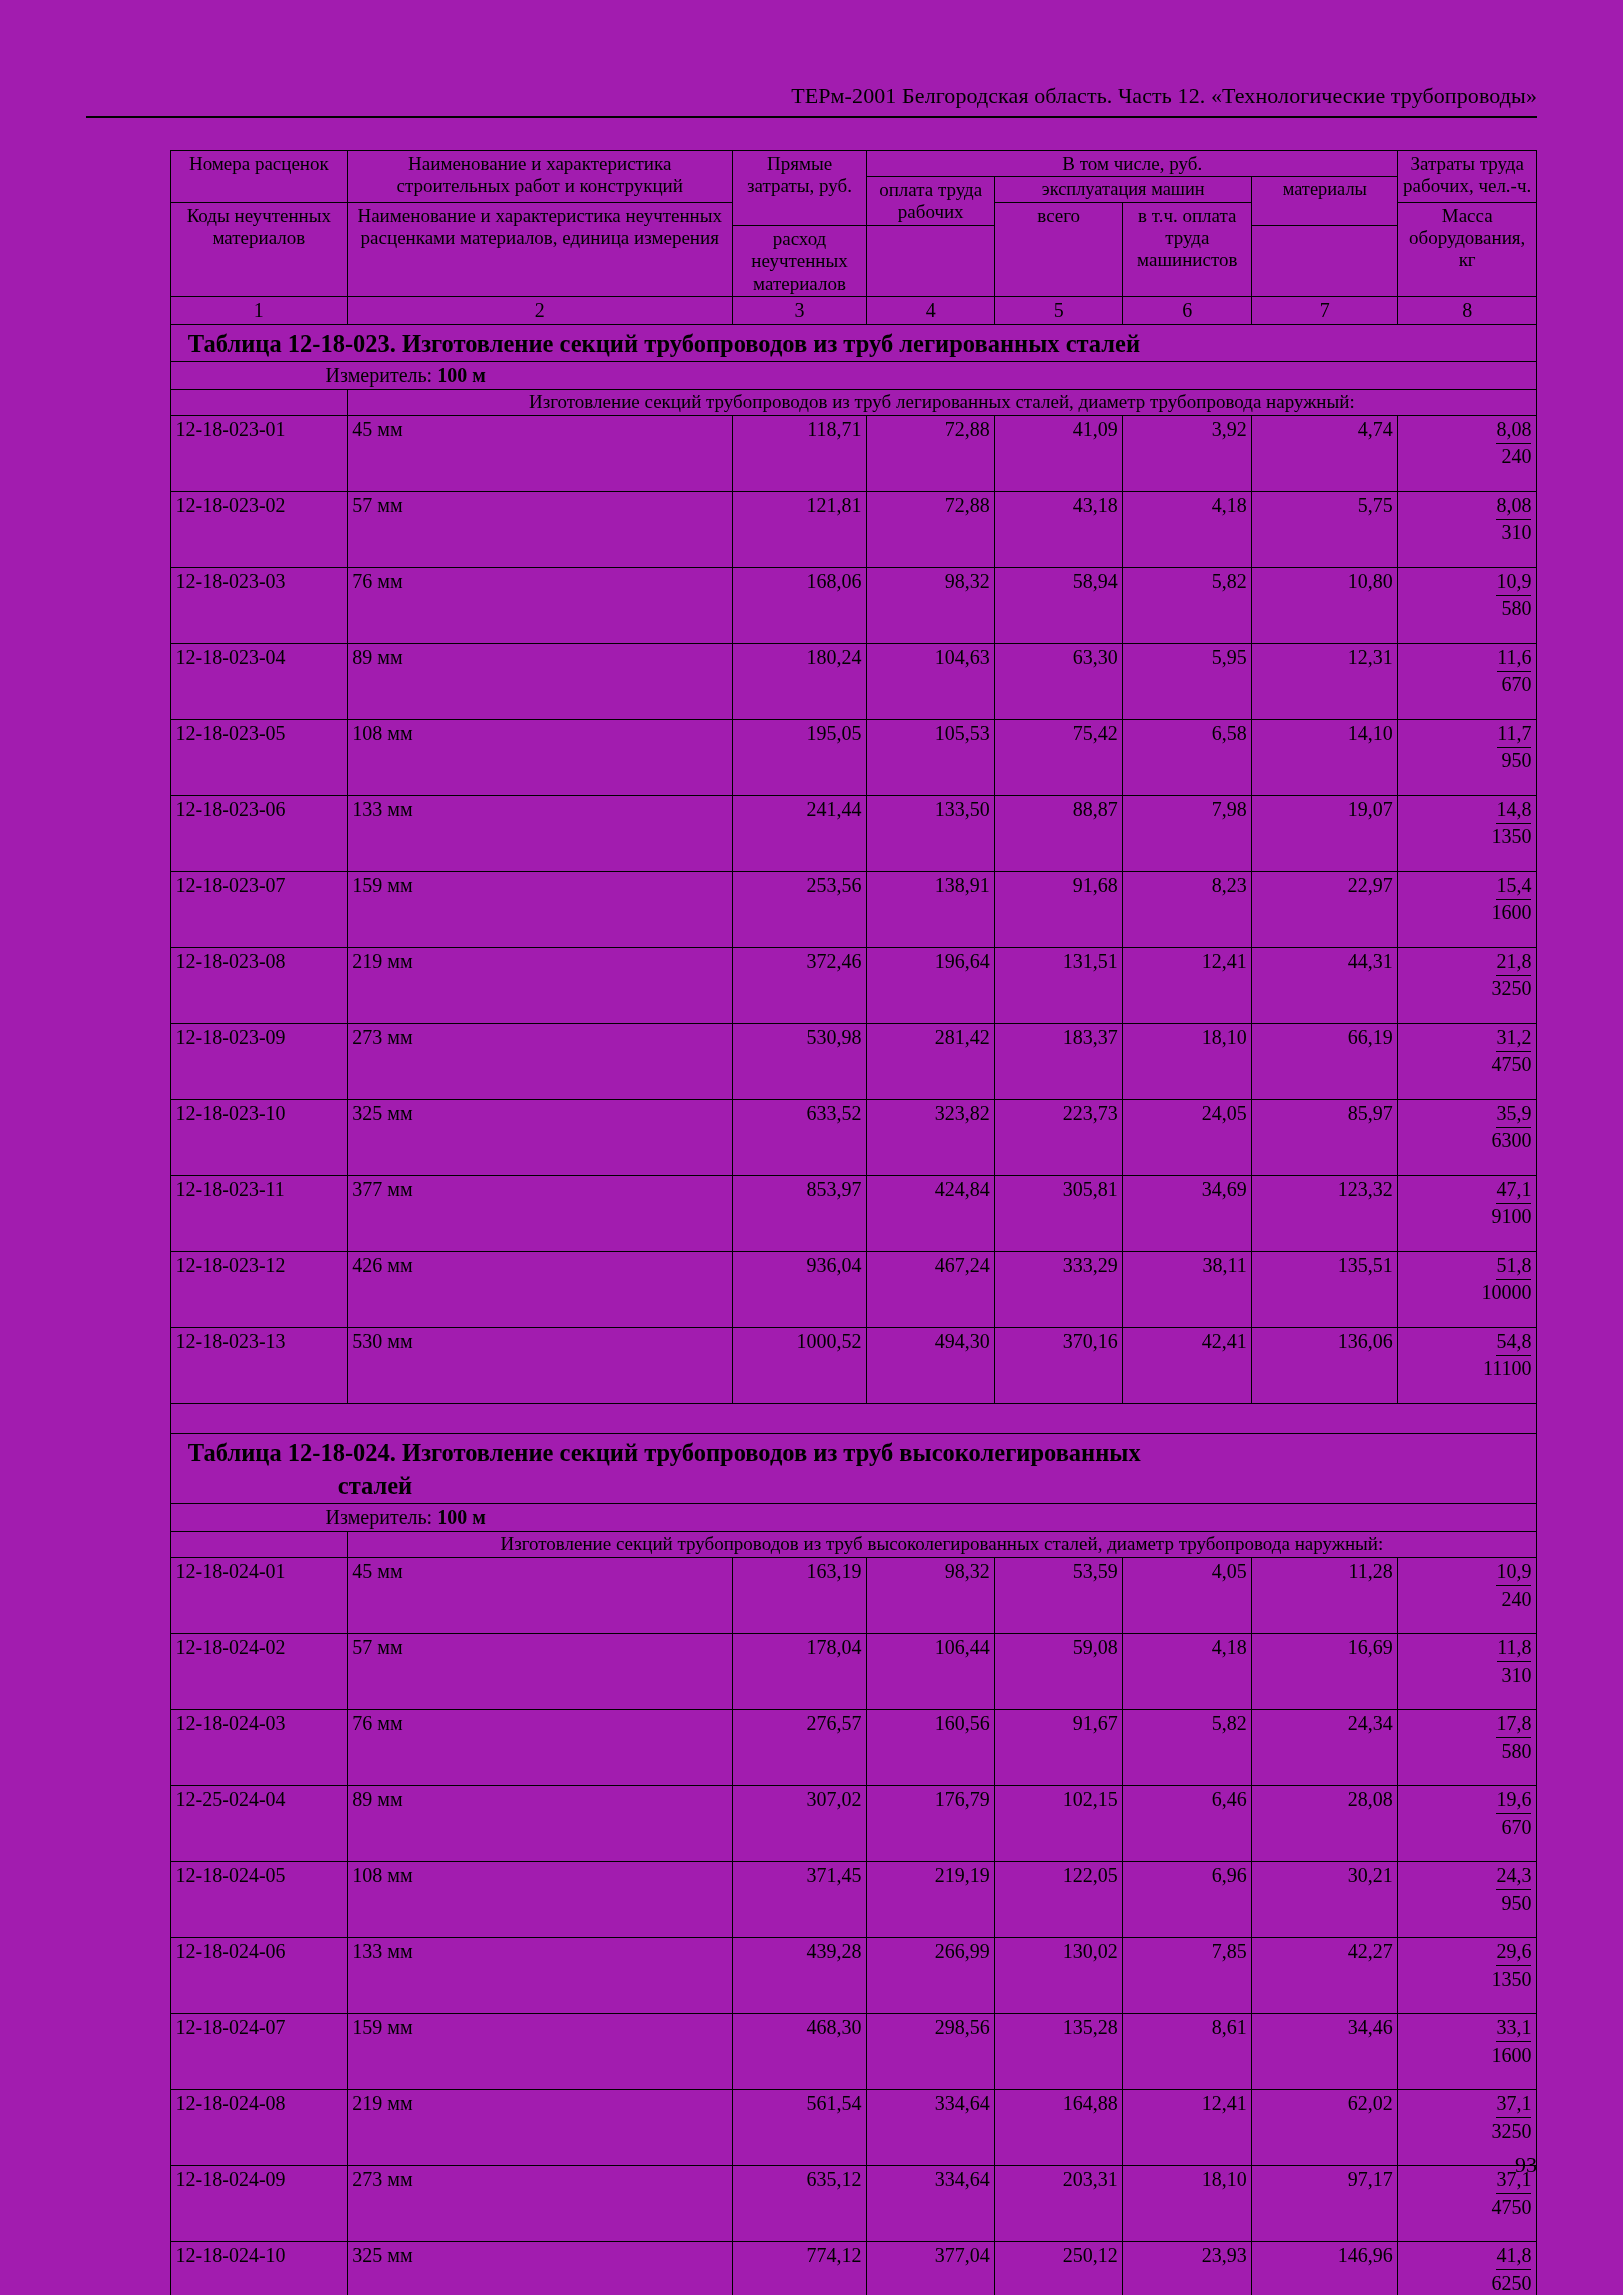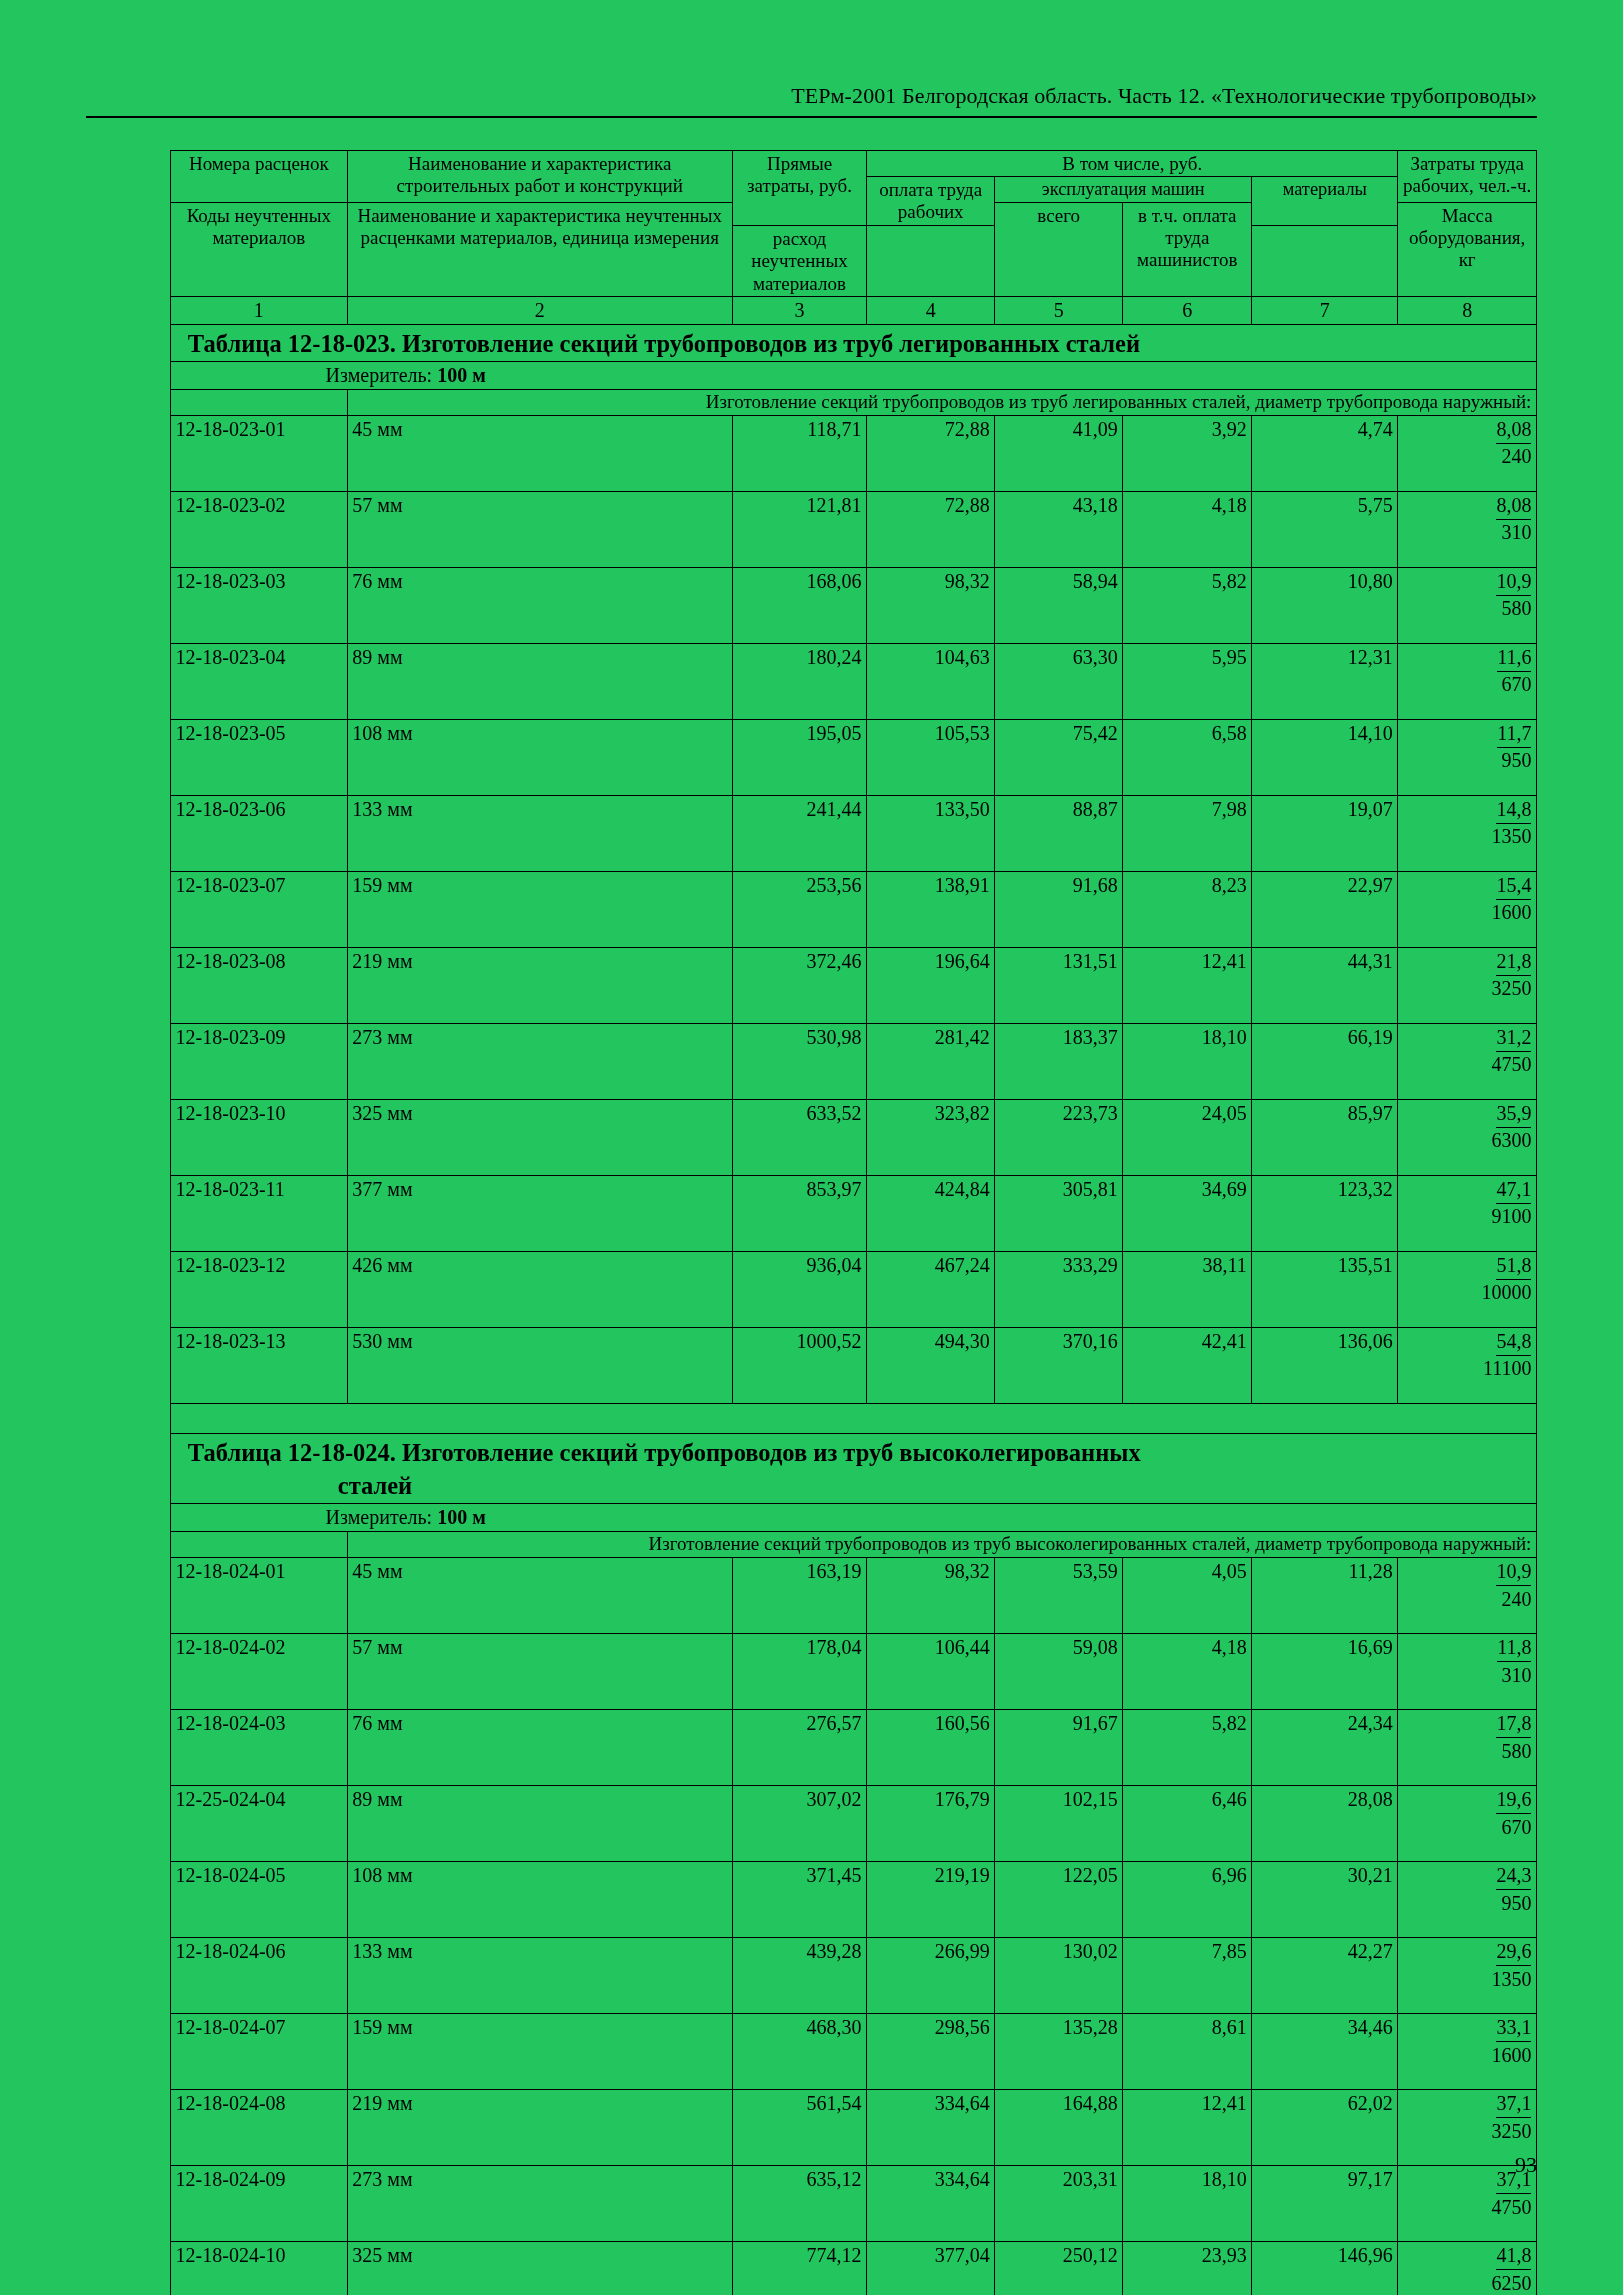--- a/index.html
+++ b/index.html
@@ -8,21 +8,21 @@
     background: #ffffff;
   }
   body {
     font-family: "Liberation Serif", "DejaVu Serif", serif;
     color: #000000;
   }
   .page {
     position: relative;
     width: 1624px;
     height: 2295px;
-    background: #22c55e;
+    background: #a21caf;
     box-sizing: border-box;
     padding: 0;
     overflow: hidden;
   }
 
   
   .doc-header {
     position: absolute;
     left: 86px;
     top: 83px;
@@ -127,21 +127,21 @@
     font-size: 20px;
     padding-left: 150px;
   }
   .measure-text b { font-weight: bold; }
 
   .section-cell {
     font-size: 19px;
     font-weight: bold;
     padding: 4.6px 6.1px 4.6px 10.7px;
     line-height: 1.3;
-    text-align: right;
+    text-align: center;
     vertical-align: middle;
   }
   .spacer-row td {
     border: none;
     height: 26px;
     padding: 0;
   }
 
   
   tr.data-row td {

